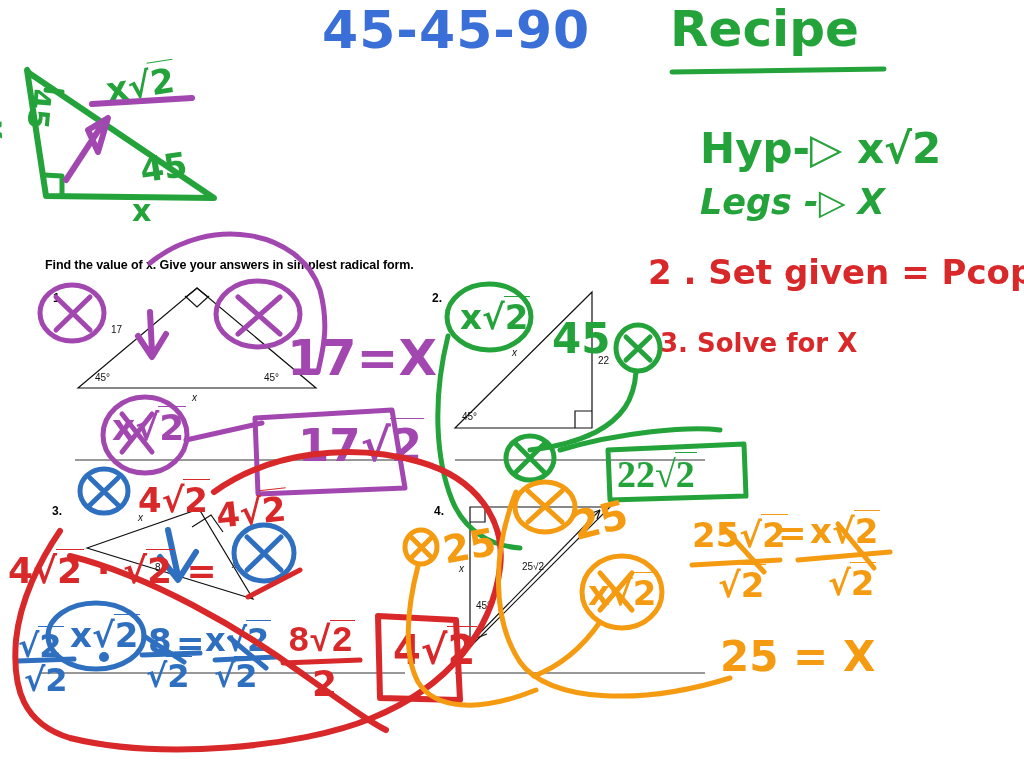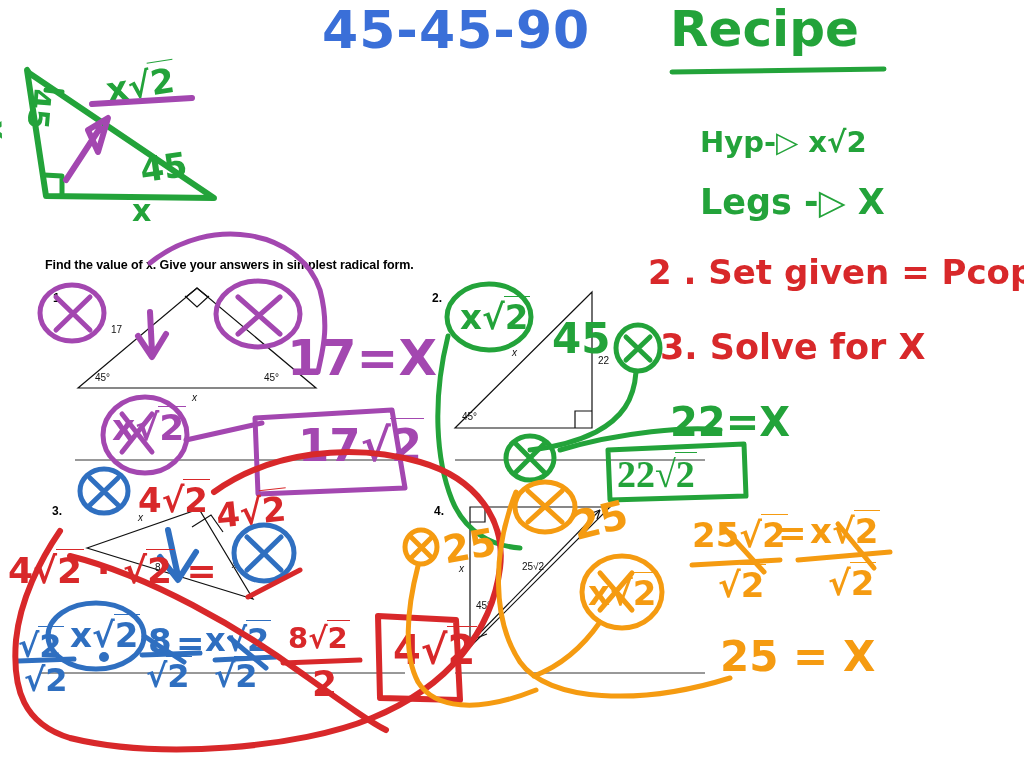--- a/index.html
+++ b/index.html
@@ -93,24 +93,24 @@
   <div class="htext" style="left:140px;top:150px;font-size:34px;color:#23a33a;transform:rotate(-8deg);">45</div>
   <div class="htext" style="left:10px;top:120px;font-size:30px;color:#23a33a;transform:rotate(88deg);transform-origin:left top;">x</div>
   <div class="htext" style="left:132px;top:196px;font-size:30px;color:#23a33a;">x</div>
   <div class="htext" style="left:106px;top:68px;font-size:34px;color:#23a33a;transform:rotate(-9deg);">
     <span>x</span><span class="rad">√<span class="rb">2</span></span>
   </div>
 
   <div class="htext" style="left:322px;top:4px;font-size:52px;color:#3a6fd8;letter-spacing:1px;">45-45-90</div>
   <div class="htext" style="left:670px;top:4px;font-size:50px;color:#23a33a;">Recipe</div>
 
-  <div class="htext" style="left:700px;top:128px;font-size:29px;color:#23a33a;">Hyp-▷ x√2</div>
-  <div class="htext" style="left:700px;top:185px;font-size:35px;color:#23a33a;">Legs -▷ X</div>
+  <div class="htext" style="left:700px;top:128px;font-size:42px;color:#23a33a;">Hyp-▷ x√2</div>
+  <div class="htext" style="left:700px;top:185px;font-size:35px;color:#23a33a;font-style:italic;">Legs -▷ X</div>
   <div class="htext" style="left:648px;top:255px;font-size:34px;color:#d8282a;">2 . Set given = Pcoperty</div>
-  <div class="htext" style="left:660px;top:330px;font-size:35px;color:#d8282a;">3. Solve for X</div>
+  <div class="htext" style="left:660px;top:330px;font-size:26px;color:#d8282a;">3. Solve for X</div>
 
   <svg class="layer">
     <path class="ink" d="M92,104 L192,98" stroke="#a347b0" stroke-width="6"></path>
     <path class="ink" d="M88,130 L108,118 L98,152 Z M66,180 L100,128" stroke="#a347b0" stroke-width="6"></path>
     <path class="ink" d="M150,263 C210,214 300,230 320,290 C330,328 322,352 318,372" stroke="#a347b0" stroke-width="5"></path>
     <ellipse class="ink" cx="72" cy="313" rx="32" ry="28" stroke="#a347b0" stroke-width="5"></ellipse>
     <path class="ink" d="M56,297 L90,330 M90,297 L56,330" stroke="#a347b0" stroke-width="5"></path>
     <ellipse class="ink" cx="258" cy="314" rx="42" ry="33" stroke="#a347b0" stroke-width="5"></ellipse>
     <path class="ink" d="M238,297 L280,334 M280,297 L238,334" stroke="#a347b0" stroke-width="5"></path>
     <path class="ink" d="M150,312 L152,352 M138,336 L152,357 L166,334" stroke="#a347b0" stroke-width="6"></path>
@@ -137,21 +137,20 @@
     <path class="ink" d="M626,337 L650,360 M650,337 L626,360" stroke="#23a33a" stroke-width="5"></path>
     <path class="ink" d="M636,372 C634,400 622,418 596,432 C572,444 548,448 530,450" stroke="#23a33a" stroke-width="5"></path>
     <path class="ink" d="M560,450 C620,432 690,426 720,430" stroke="#23a33a" stroke-width="5"></path>
     <path class="ink" d="M608,450 L744,444 L746,496 L610,500 Z" stroke="#23a33a" stroke-width="5"></path>
   </svg>
 
   <div class="htext" style="left:460px;top:300px;font-size:34px;color:#23a33a;">
     <span>x</span><span class="rad">√<span class="rb">2</span></span>
   </div>
   <div class="htext" style="left:552px;top:318px;font-size:42px;color:#23a33a;">45</div>
-  <div class="htext" style="left:670px;top:402px;font-size:40px;color:#23a33a;">22=X</div>
   <div class="htext" style="left:617px;top:455px;font-size:38px;color:#23a33a;font-family:Liberation Serif, serif;">
     <span>22</span><span class="rad">√<span class="rb">2</span></span>
   </div>
 
   <svg class="layer">
     <ellipse class="ink" cx="104" cy="491" rx="24" ry="22" stroke="#2f6fc0" stroke-width="5"></ellipse>
     <path class="ink" d="M90,478 L118,505 M118,478 L90,505" stroke="#2f6fc0" stroke-width="5"></path>
     <ellipse class="ink" cx="264" cy="553" rx="30" ry="28" stroke="#2f6fc0" stroke-width="5"></ellipse>
     <path class="ink" d="M247,537 L281,570 M281,537 L247,570" stroke="#2f6fc0" stroke-width="5"></path>
     <path class="ink" d="M168,530 L178,576 M160,557 L178,580 L196,552" stroke="#2f6fc0" stroke-width="6"></path>
@@ -195,21 +194,21 @@
 
   <div class="htext" style="left:8px;top:527px;font-size:36px;color:#d8282a;margin-top:26px;">
     <span>4</span><span class="rad">√<span class="rb">2</span></span><span>&nbsp;·&nbsp;</span><span class="rad">√<span class="rb">2</span></span><span>&nbsp;=</span>
   </div>
   <div class="htext" style="left:138px;top:483px;font-size:34px;color:#d8282a;">
     <span>4</span><span class="rad">√<span class="rb">2</span></span>
   </div>
   <div class="htext" style="left:216px;top:495px;font-size:34px;color:#d8282a;transform:rotate(-6deg);">
     <span>4</span><span class="rad">√<span class="rb">2</span></span>
   </div>
-  <div class="htext" style="left:288px;top:624px;font-size:29px;color:#d8282a;">
+  <div class="htext" style="left:288px;top:624px;font-size:36px;color:#d8282a;font-family:Liberation Mono, monospace;">
     <span>8</span><span class="rad">√<span class="rb">2</span></span>
   </div>
   <div class="htext" style="left:312px;top:666px;font-size:36px;color:#d8282a;">2</div>
   <div class="htext" style="left:393px;top:630px;font-size:40px;color:#d8282a;">
     <span>4</span><span class="rad">√<span class="rb">2</span></span>
   </div>
 
   <svg class="layer">
     <ellipse class="ink" cx="545" cy="507" rx="30" ry="25" stroke="#f59b11" stroke-width="5"></ellipse>
     <path class="ink" d="M528,491 L562,522 M562,491 L528,522" stroke="#f59b11" stroke-width="5"></path>

